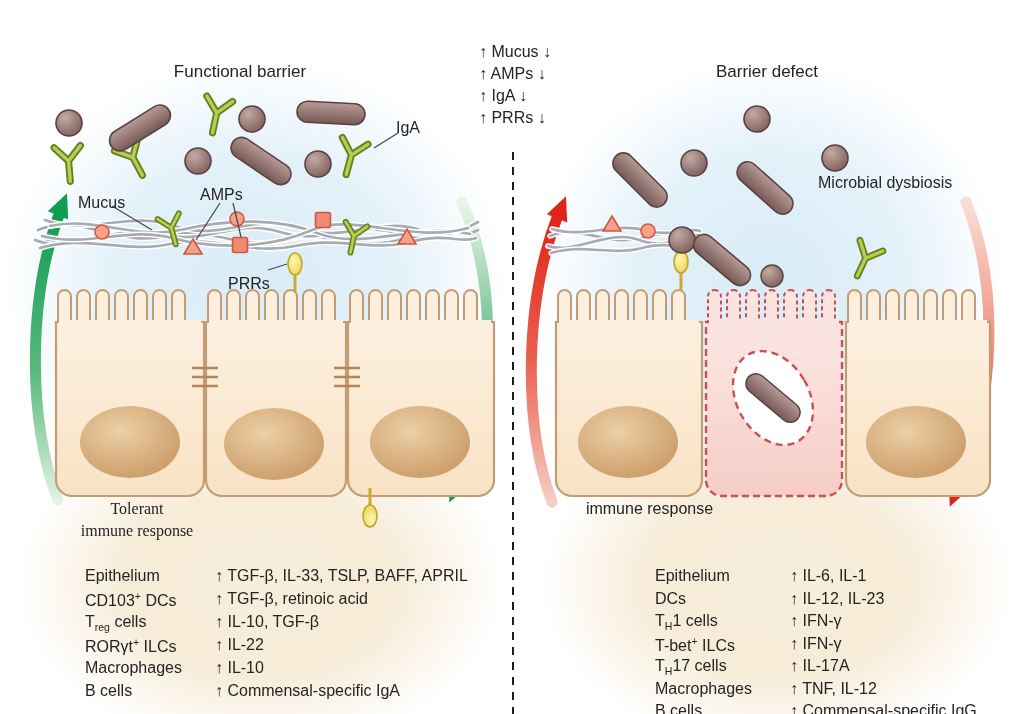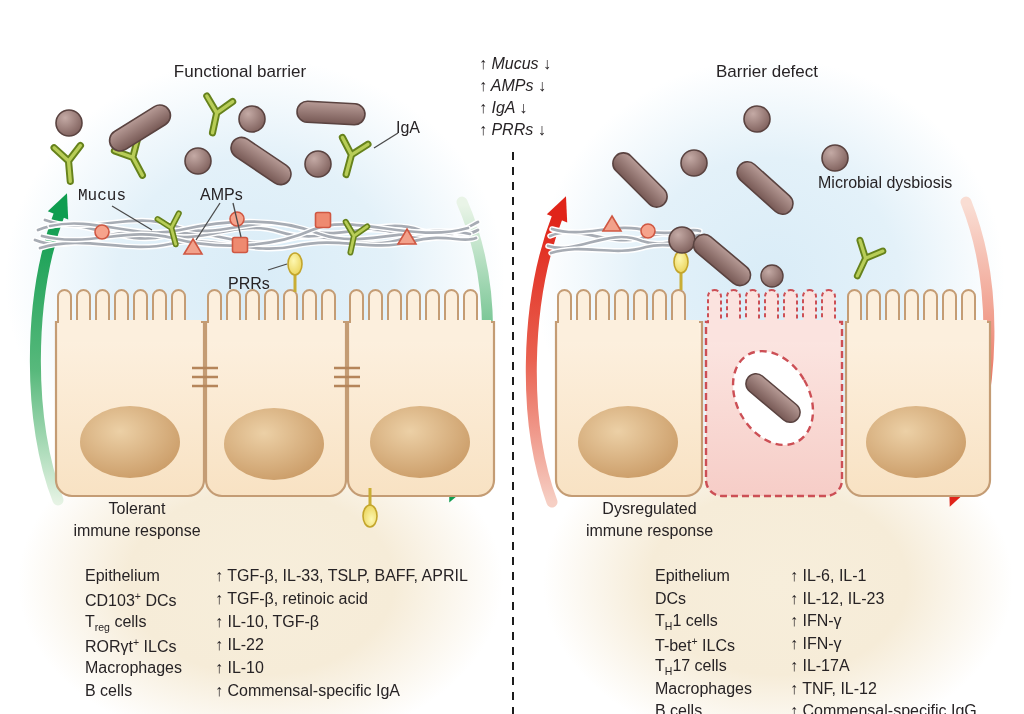--- a/index.html
+++ b/index.html
@@ -311,39 +311,38 @@
       <line class="ptr" x1="220" y1="163" x2="196" y2="200"></line>
       <line class="ptr" x1="233" y1="163" x2="241" y2="197"></line>
       <line class="ptr" x1="398" y1="93" x2="374" y2="108"></line>
       <line class="ptr" x1="268" y1="230" x2="287" y2="224"></line>
     </g>
   </svg>
 
   <div class="t tc title" style="left:140px;top:21px;width:200px;">Functional barrier</div>
   <div class="t tc title" style="left:667px;top:21px;width:200px;">Barrier defect</div>
 
-  <div class="t changes" style="left:479px;top:13px;font-style:italic;">
+  <div class="t changes" style="left:479px;top:1px;">
     <div>↑ Mucus ↓</div>
     <div>↑ AMPs ↓</div>
     <div>↑ IgA ↓</div>
     <div>↑ PRRs ↓</div>
   </div>
 
   <div class="t" style="left:396px;top:77px;">IgA</div>
-  <div class="t" style="left:78px;top:146px;font-family:Liberation Mono, monospace;">Mucus</div>
+  <div class="t" style="left:78px;top:152px;">Mucus</div>
   <div class="t" style="left:200px;top:144px;">AMPs</div>
   <div class="t" style="left:228px;top:233px;">PRRs</div>
   <div class="t" style="left:818px;top:132px;">Microbial dysbiosis</div>
 
-  <div class="t tc" style="left:52px;top:458px;width:170px;line-height:22px;">
+  <div class="t tc" style="left:52px;top:458px;width:170px;line-height:22px;font-family:Liberation Serif, serif;">
     <div>Tolerant</div>
     <div>immune response</div>
   </div>
   <div class="t tc" style="left:562px;top:458px;width:175px;line-height:22px;">
-    <div>Dysregulated</div>
     <div>immune response</div>
   </div>
 
   <div class="list" style="left:85px;top:527px;">
     <div class="lrow">
       <span class="lab"><span>Epithelium</span></span>
       <span class="val">↑ TGF-β, IL-33, TSLP, BAFF, APRIL</span>
     </div>
     <div class="lrow">
       <span class="lab"><span>CD103</span><sup>+</sup><span> DCs</span></span>

